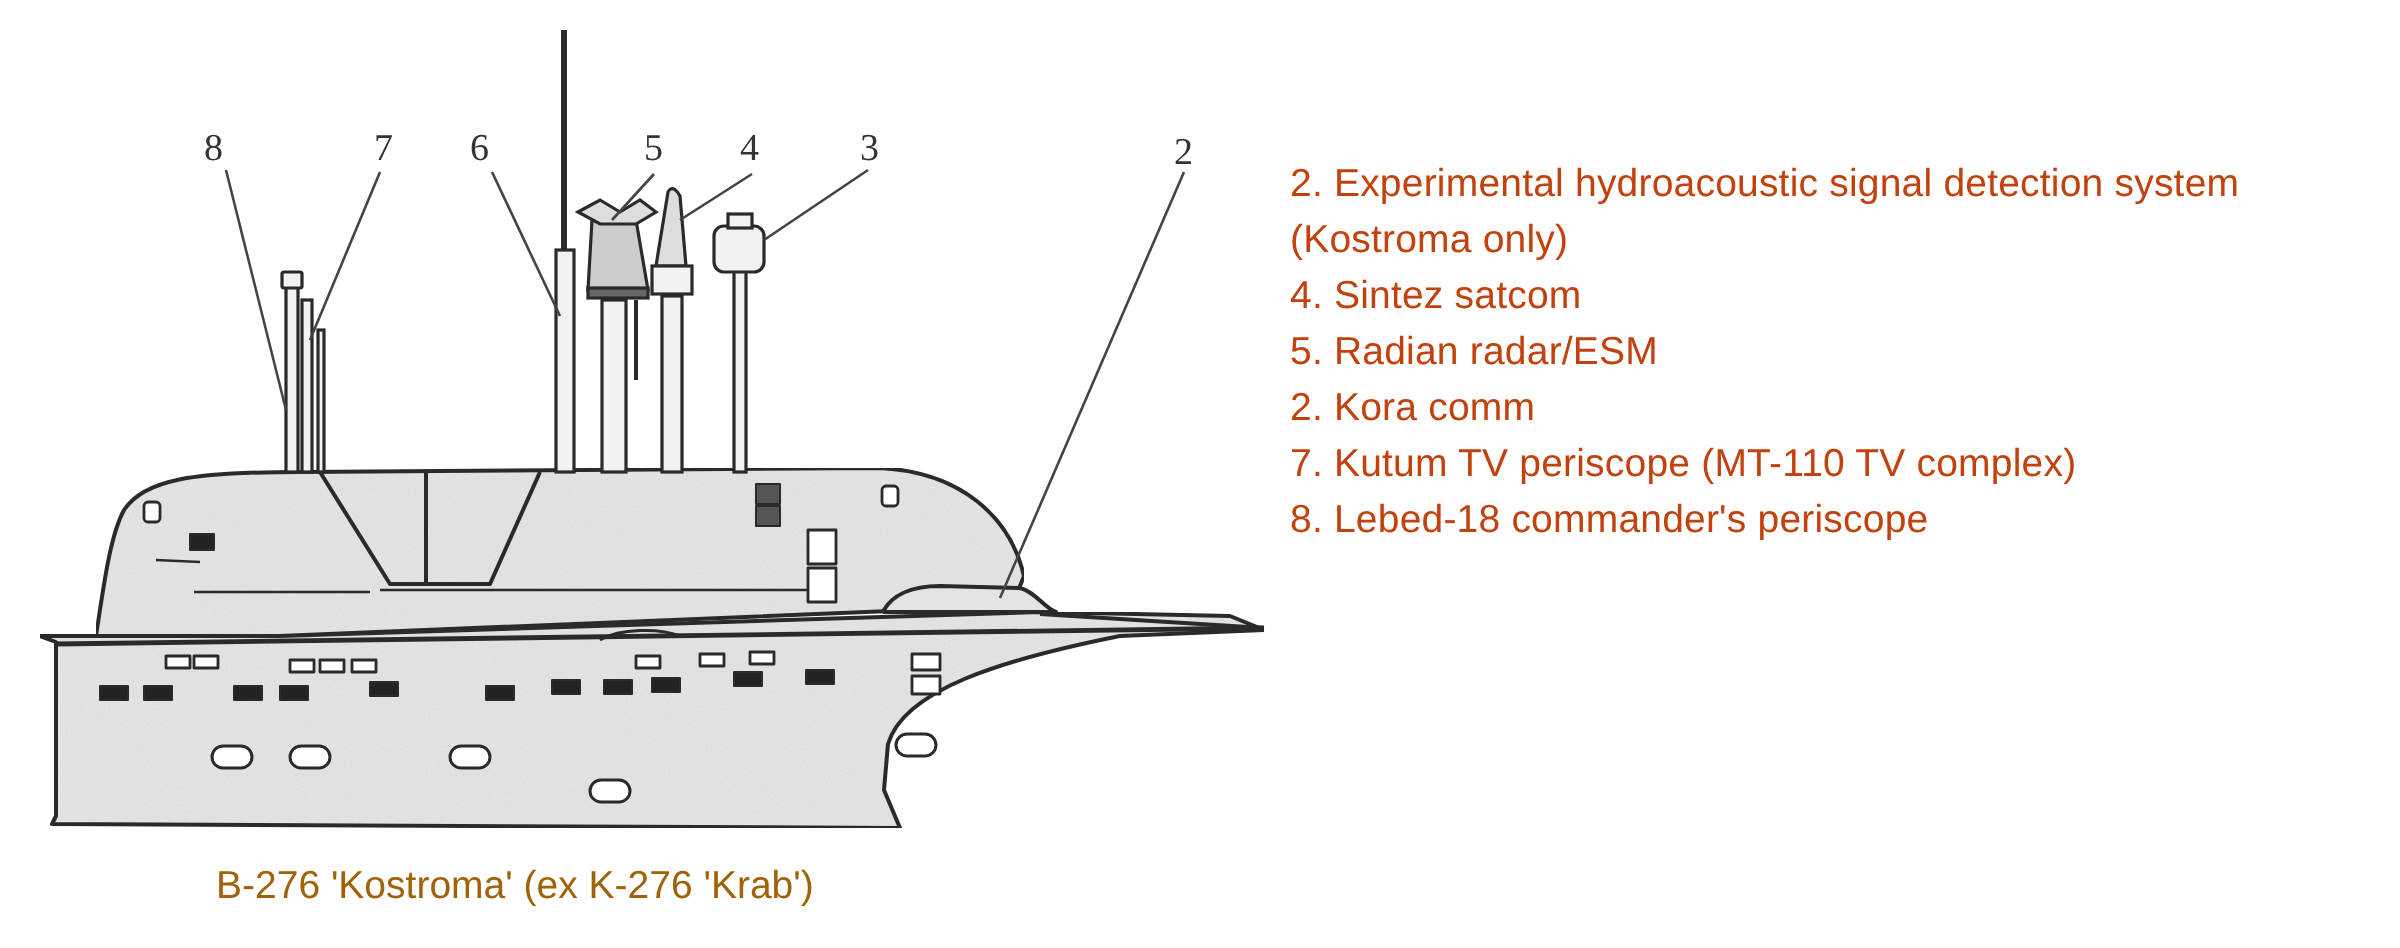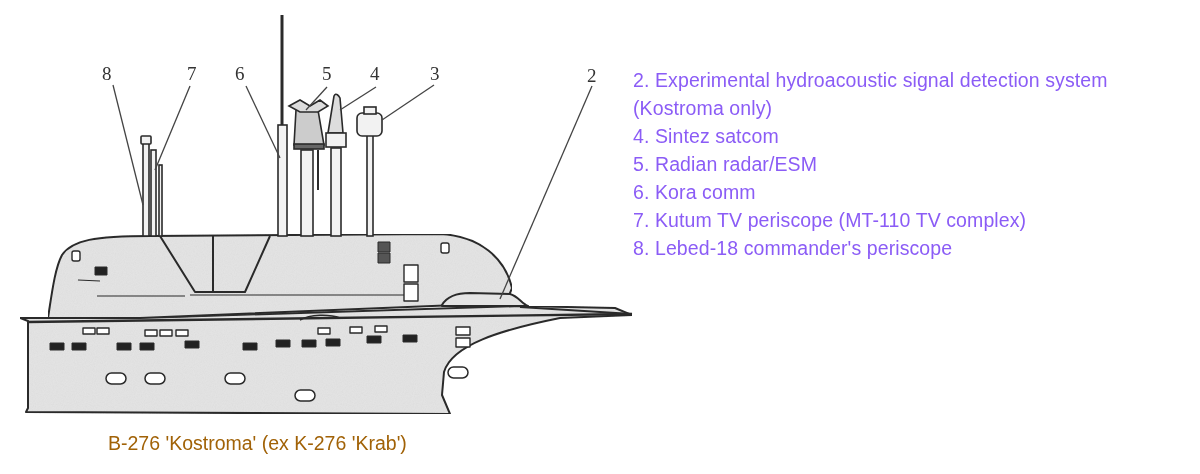--- a/index.html
+++ b/index.html
@@ -1,21 +1,21 @@
 <!DOCTYPE html>
 <html><head>
 <meta charset="utf-8">
 <style>
   html, body { margin:0; padding:0; background:#ffffff; }
   body { width:1200px; height:474px; position:relative; overflow:hidden;
          font-family:"Liberation Sans", sans-serif; }
   #drawing { position:absolute; left:0; top:0; width:640px; height:430px; }
   .callout-num { font-family:"Liberation Serif", serif; font-size:19px; fill:#333; }
-  #legend { position:absolute; left:629px; top:62px; margin:4px; padding:0; list-style:none;
-            font-size:19.5px; line-height:28px; color:#8b5cf6; letter-spacing:0.1px; }
+  #legend { position:absolute; left:629px; top:62px; margin:16px; padding:0; list-style:none;
+            font-size:19.5px; line-height:28px; color:#c2410c; letter-spacing:0.1px; }
   #legend li { white-space:nowrap; }
   #caption { position:absolute; left:108px; top:432px; font-size:19.5px; color:#a16207; }
 </style>
 </head>
 <body>
 
 <svg id="drawing" viewBox="0 0 640 430" xmlns="http://www.w3.org/2000/svg">
   <defs>
     <filter id="grain" x="0" y="0" width="100%" height="100%">
       <feTurbulence type="fractalNoise" baseFrequency="0.9" numOctaves="2" result="n"></feTurbulence>
@@ -137,18 +137,18 @@
     <text class="callout-num" x="187" y="80">7</text>
     <text class="callout-num" x="102" y="80">8</text>
   </g>
 </svg>
 
 <ul id="legend">
   <li>2. Experimental hydroacoustic signal detection system</li>
   <li>(Kostroma only)</li>
   <li>4. Sintez satcom</li>
   <li>5. Radian radar/ESM</li>
-  <li>6. Kora comm</li>
+  <li>2. Kora comm</li>
   <li>7. Kutum TV periscope (MT-110 TV complex)</li>
   <li>8. Lebed-18 commander's periscope</li>
 </ul>
 
 <div id="caption">B-276 'Kostroma' (ex K-276 'Krab')</div>
 
 </body></html>

